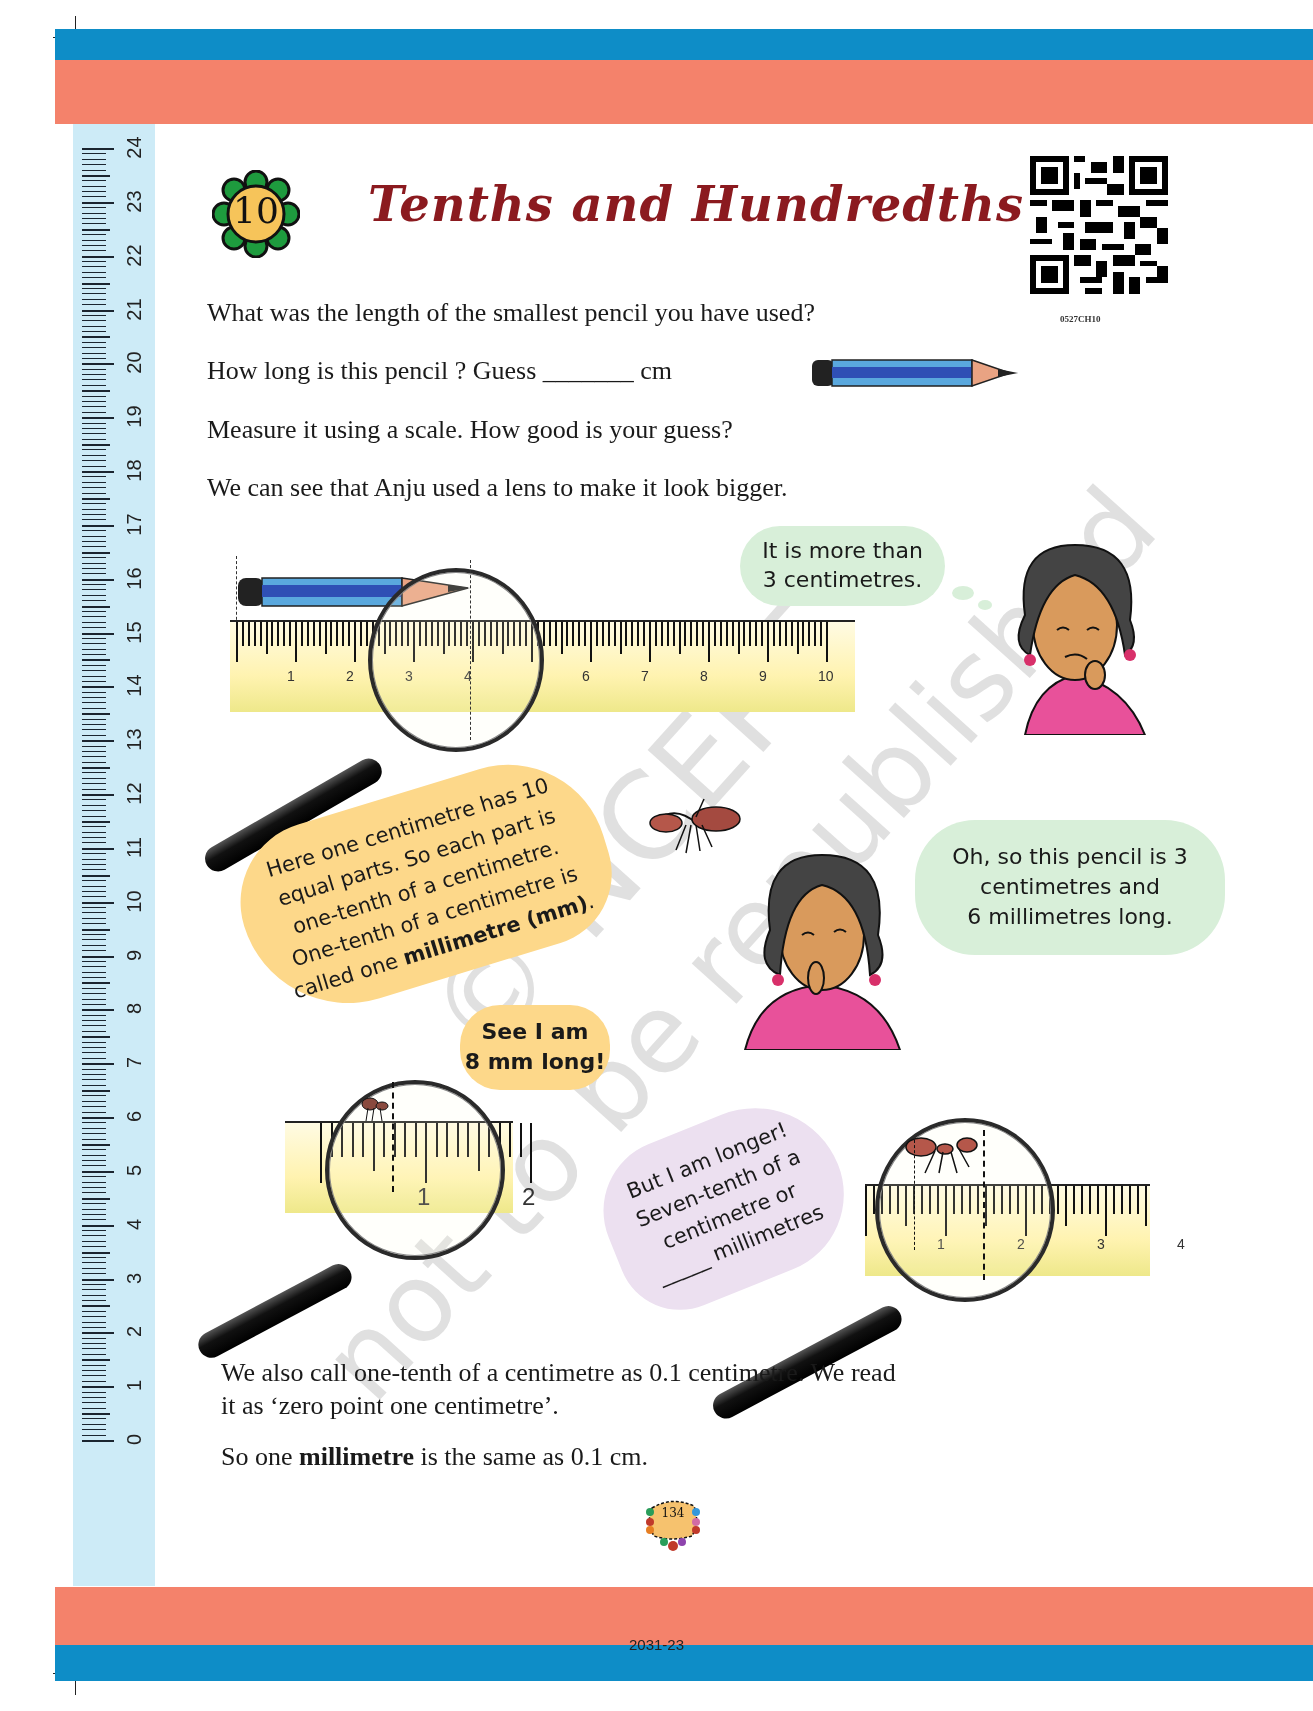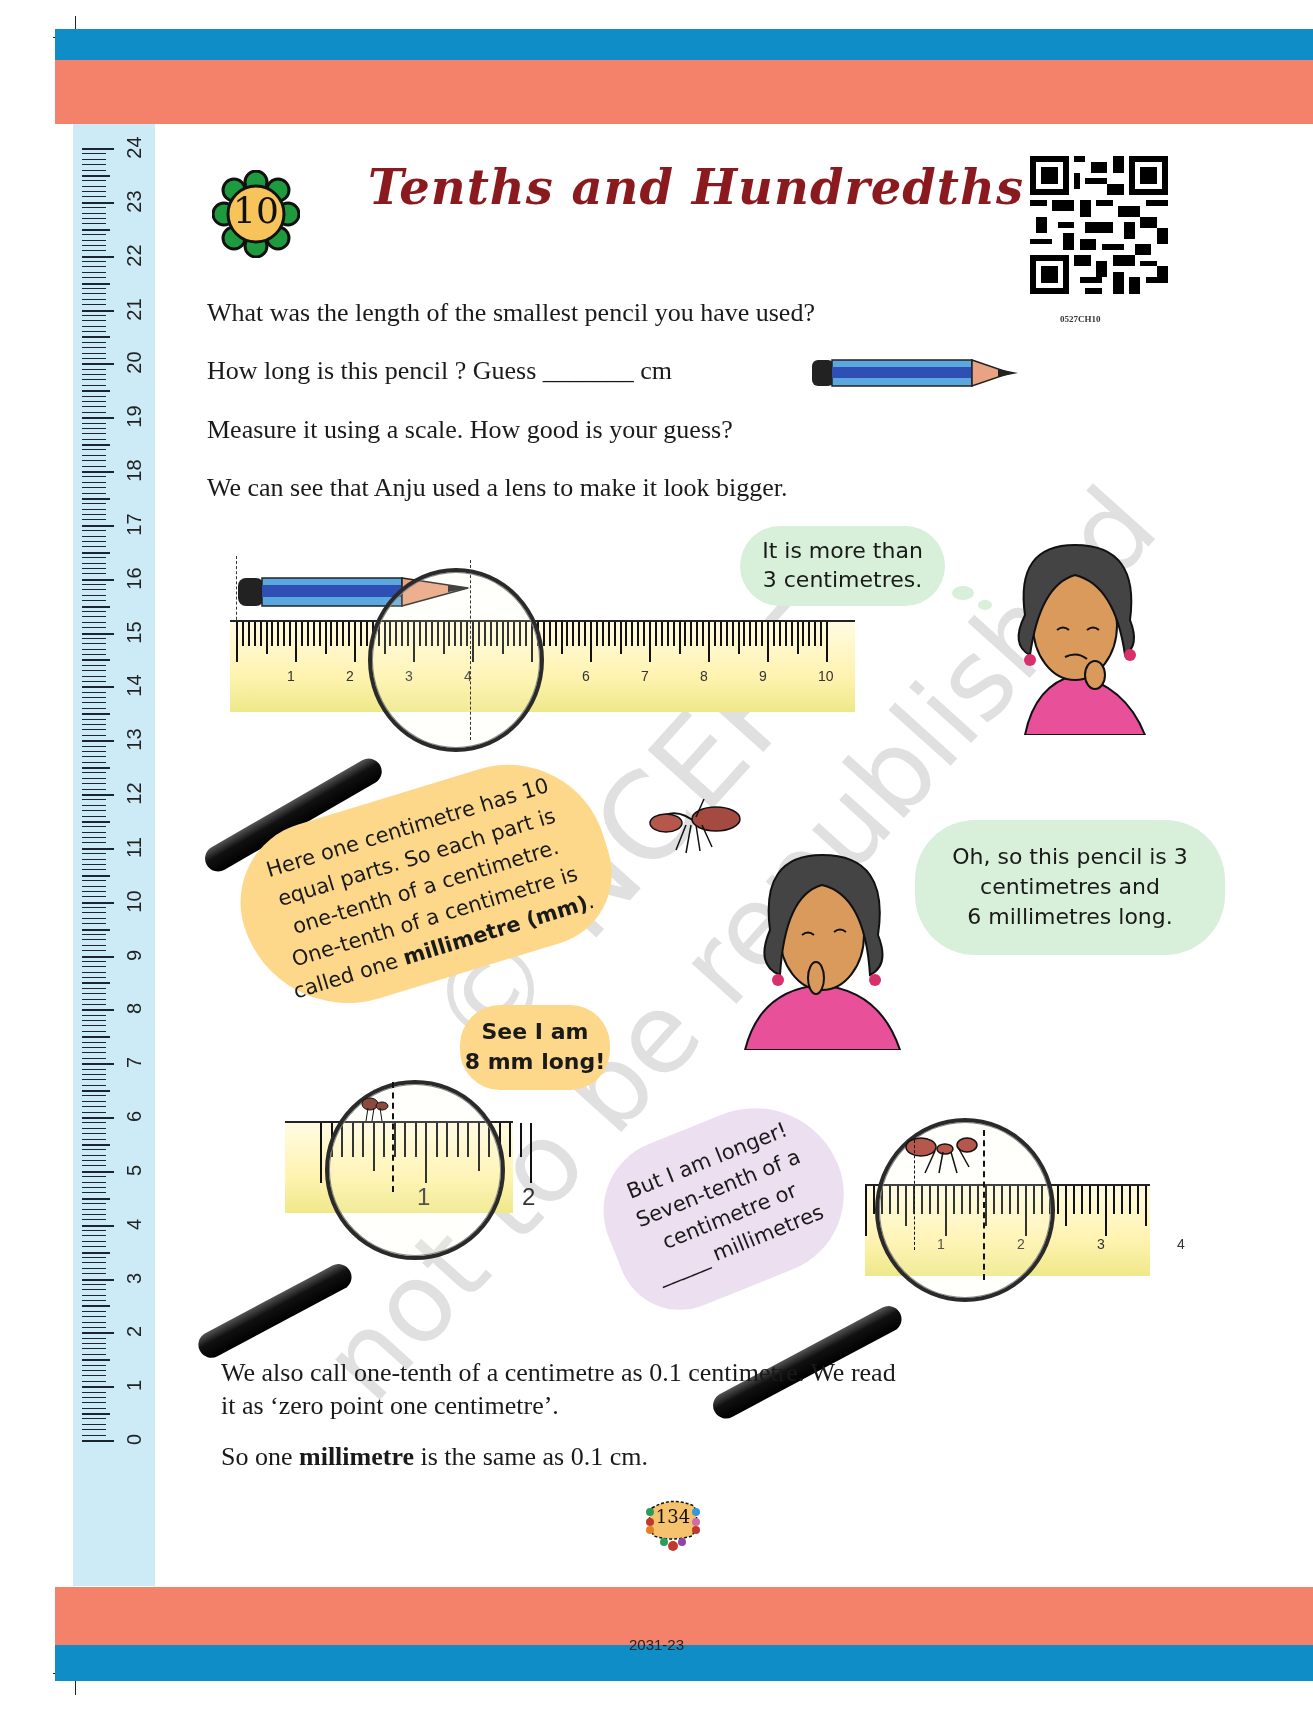--- a/index.html
+++ b/index.html
@@ -9,21 +9,21 @@
   .band-blue { background:#0e8dc7; }
   .band-salmon { background:#f4826b; }
   .crop { position:absolute; background:#222; }
   
   #left-ruler { left:73px; top:124px; width:82px; height:1462px; background:#cdebf7; }
   .lr-tick { position:absolute; height:2px; background:#1b2530; left:9px; }
   .lr-num { position:absolute; left:44px; width:34px; text-align:center; font-family:"Liberation Sans", sans-serif;
             font-size:20px; color:#222; transform:rotate(-90deg); }
   
   .badge { left:212px; top:170px; width:88px; height:88px; }
-  .title { left:368px; top:159px; font-family:"DejaVu Serif", serif; font-size:48px; font-weight:bold;
+  .title { left:368px; top:176px; font-family:"DejaVu Serif", serif; font-size:48px; font-weight:bold;
            color:#8b1a1f; letter-spacing:1px; font-style:italic; }
   .qr { left:1030px; top:156px; width:138px; height:138px; background:#fff; }
   .qr-label { left:1060px; top:314px; font-family:Liberation Serif, serif; font-size:9px; font-weight:bold; color:#333; }
   .body-line { left:207px; font-size:26px; font-family:"Liberation Serif", serif; color:#1a1a1a; white-space:nowrap; }
   .comic { font-family:"DejaVu Sans", sans-serif; color:#1a1a1a; }
   .cloud-green { background:#d8efd9; }
   .cloud-yellow { background:#fdd88a; }
   .cloud-purple { background:#ece0f0; }
   
   .ruler { position:absolute; background:linear-gradient(#fffbe3, #fff3b0 60%, #eee88a); border-top:2px solid #222; }
@@ -692,17 +692,17 @@
   <circle cx="8" cy="18" r="4" fill="#2a9d5a"></circle>
     <circle cx="8" cy="28" r="4" fill="#c0392b"></circle>
     <circle cx="8" cy="36" r="4" fill="#e67e22"></circle>
   <circle cx="54" cy="18" r="4" fill="#3498db"></circle>
     <circle cx="54" cy="28" r="4" fill="#d16ba5"></circle>
     <circle cx="54" cy="36" r="4" fill="#c0392b"></circle>
   <circle cx="22" cy="48" r="4" fill="#2a9d5a"></circle>
     <circle cx="31" cy="52" r="5" fill="#c0392b"></circle>
     <circle cx="40" cy="48" r="4" fill="#8e44ad"></circle>
 </svg>
-<div class="abs" style="left:642px;top:1506px;width:62px;text-align:center;font-family:'DejaVu Serif',serif;font-size:18px;color:#111;">134</div>
+<div class="abs" style="left:642px;top:1506px;width:62px;text-align:center;font-family:'DejaVu Serif',serif;font-size:12px;color:#111;">134</div>
 
 <div class="abs band-salmon" style="left:55px;top:1587px;width:1258px;height:58px;"></div>
 <div class="abs band-blue" style="left:55px;top:1645px;width:1258px;height:36px;"></div>
 <div class="abs year">2031-23</div>
 
 </body></html>

